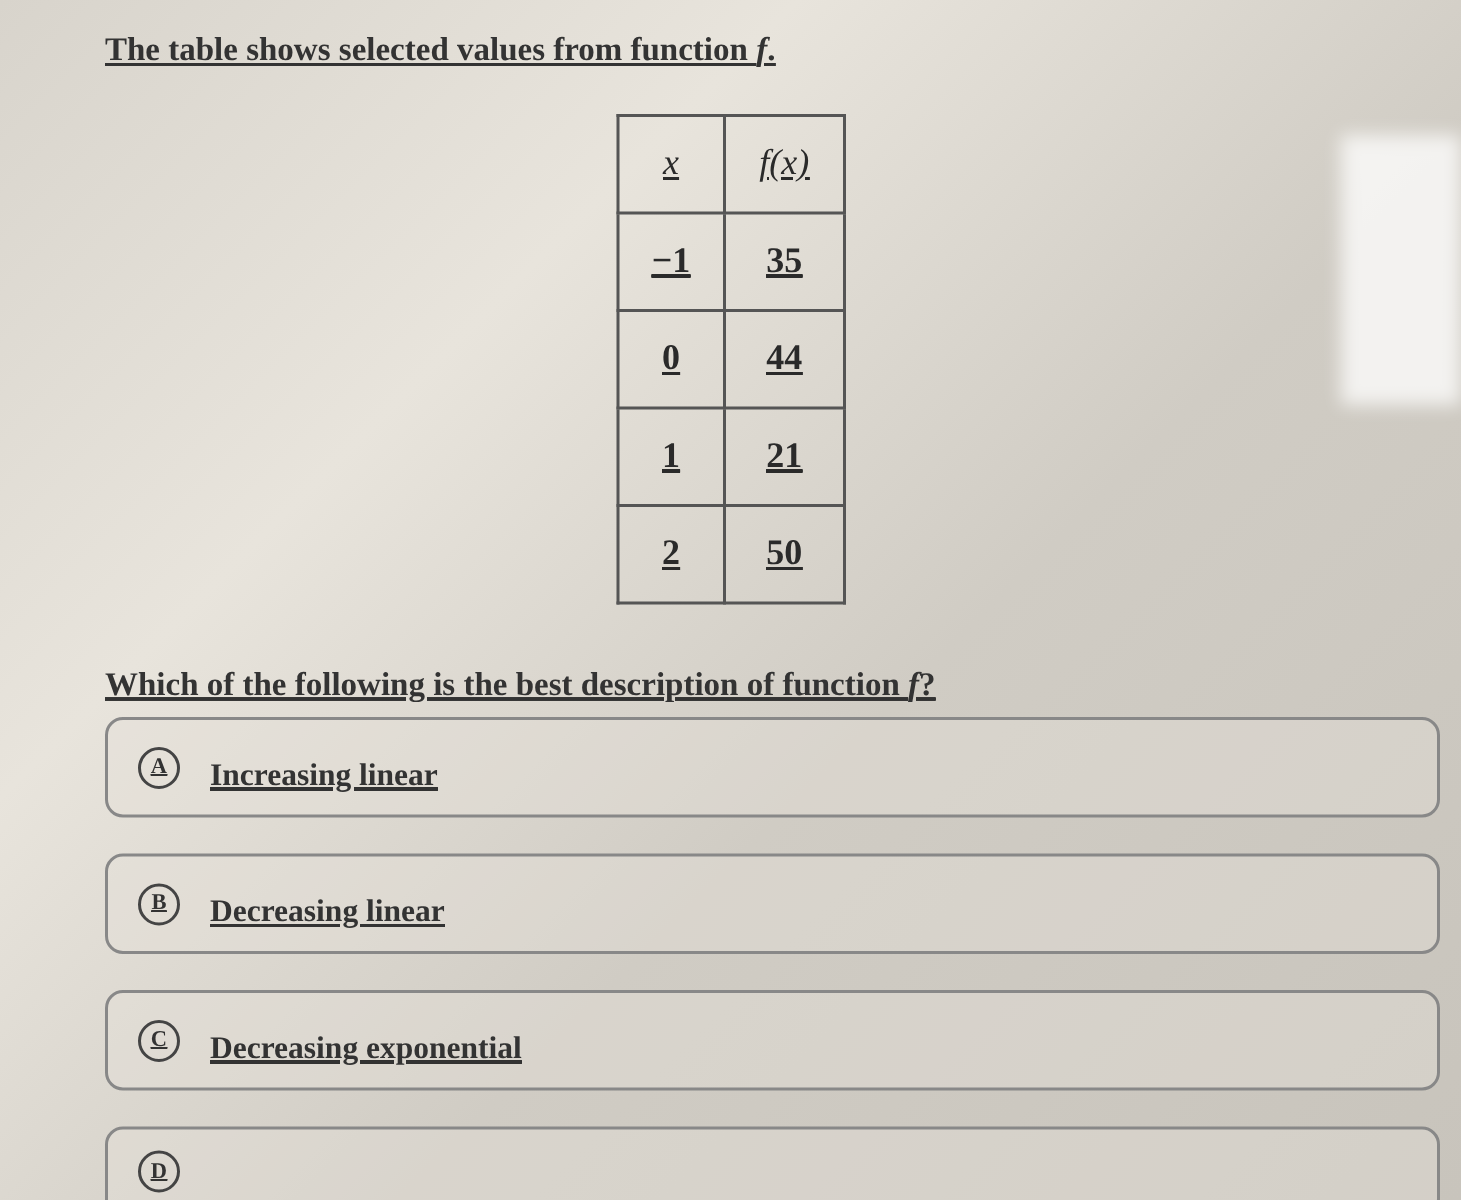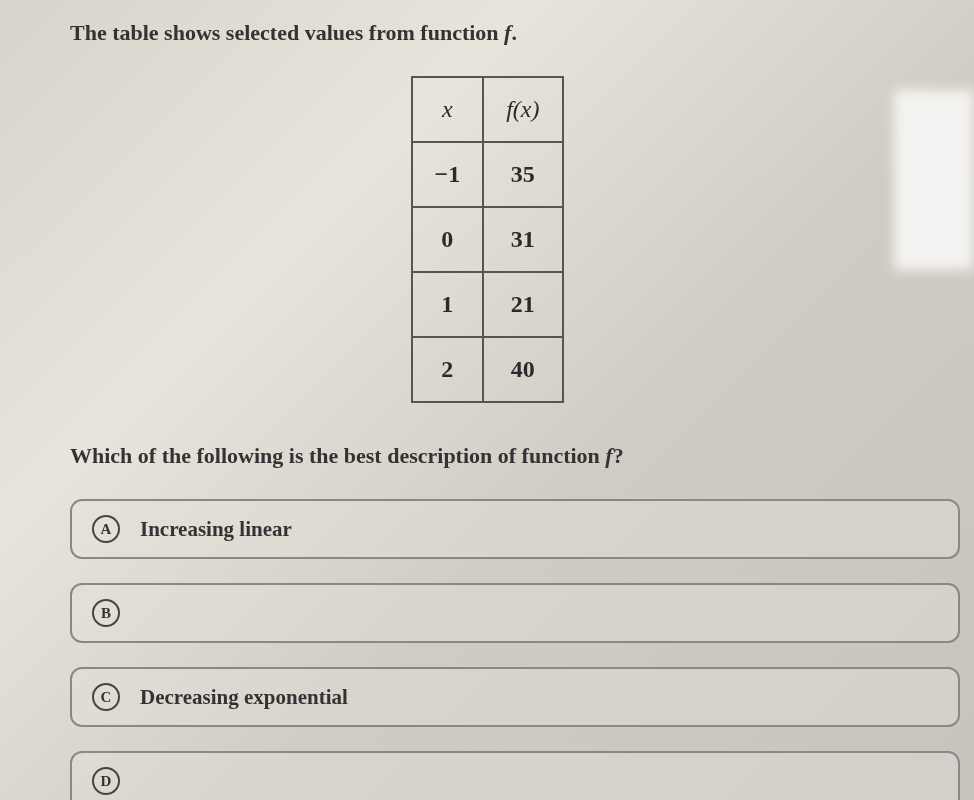--- a/index.html
+++ b/index.html
@@ -1,18 +1,19 @@
 <!DOCTYPE html>
 <html><head>
   <meta charset="utf-8">
   <style>
     * {
       box-sizing: border-box;
       margin: 0;
       padding: 0;
+      text-decoration: underline;
     }
     body {
       width: 974px;
       height: 800px;
       background: linear-gradient(135deg, #d8d4cc 0%, #e8e4dc 30%, #d0ccc4 60%, #c8c4bc 100%);
       font-family: Georgia, 'Times New Roman', serif;
       color: #2a2a2a;
       padding: 20px 0 0 0;
       position: relative;
       overflow: hidden;
@@ -48,21 +49,21 @@
     th {
       font-style: italic;
       font-family: 'Times New Roman', serif;
       font-weight: 500;
       font-size: 24px;
     }
     .question {
       font-size: 22px;
       font-weight: 600;
       color: #333;
-      padding: 10px 0 30px 70px;
+      padding: 10px 0 9px 70px;
       filter: blur(0.3px);
     }
     .question .fn {
       font-style: italic;
       font-family: 'Times New Roman', serif;
     }
     .options {
       padding: 0 10px 0 70px;
     }
     .option {
@@ -87,20 +88,21 @@
       font-size: 15px;
       font-weight: bold;
       margin-right: 20px;
       flex-shrink: 0;
       color: #333;
     }
     .option-text {
       font-size: 21px;
       font-weight: 600;
       color: #333;
+      margin-top: 10px;
     }
     .glare {
       position: absolute;
       right: 0;
       top: 90px;
       width: 80px;
       height: 180px;
       background: rgba(255,255,255,0.75);
       filter: blur(6px);
     }
@@ -120,45 +122,46 @@
         <tr>
       <th>x</th>
       <th>f(x)</th>
     </tr>
     <tr>
       <td>−1</td>
       <td>35</td>
     </tr>
     <tr>
       <td>0</td>
-      <td>31</td>
+      <td>44</td>
     </tr>
     <tr>
       <td>1</td>
       <td>21</td>
     </tr>
     <tr>
       <td>2</td>
-      <td>40</td>
+      <td>50</td>
     </tr>
   </tbody>
     </table>
 </div>
 
 <div class="question">
   <span>Which of the following is the best description of function </span><span class="fn">f</span><span>?</span>
 </div>
 
 <div class="options">
   <div class="option">
     <div class="option-letter">A</div>
     <div class="option-text">Increasing linear</div>
   </div>
   <div class="option">
     <div class="option-letter">B</div>
+    <div class="option-text">Decreasing linear</div>
   </div>
   <div class="option">
     <div class="option-letter">C</div>
     <div class="option-text">Decreasing exponential</div>
   </div>
   <div class="option">
     <div class="option-letter">D</div>
   </div>
 </div>
 

